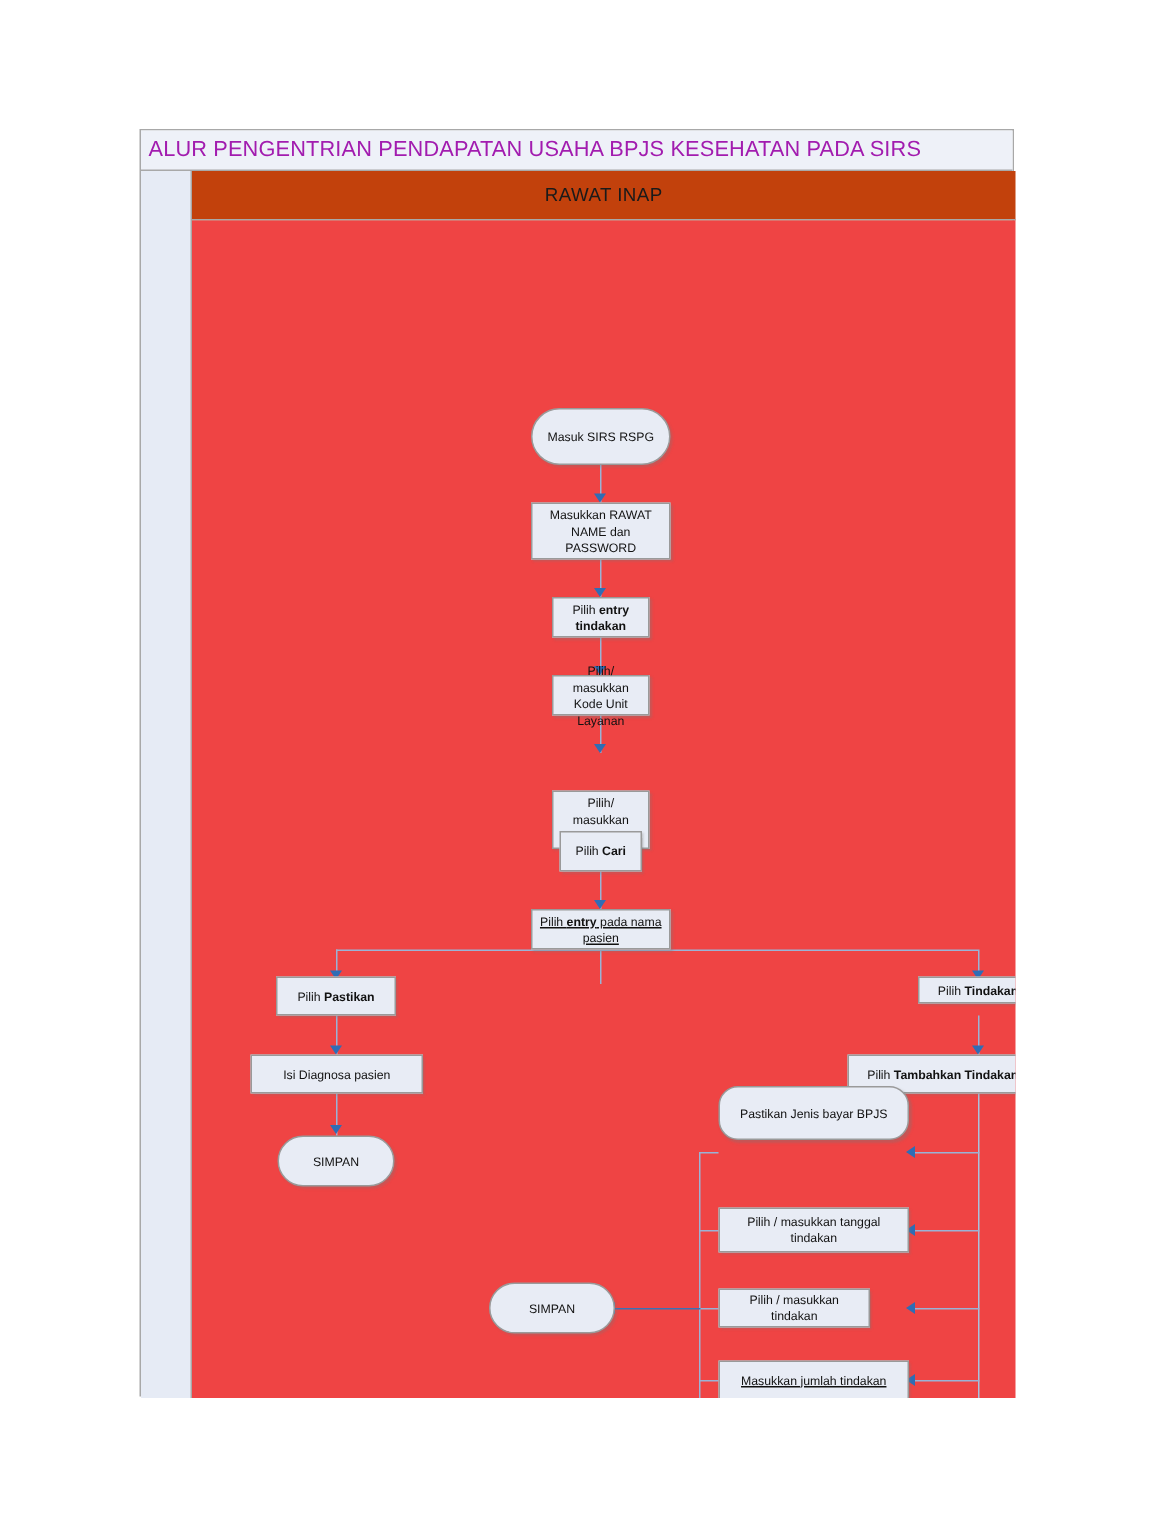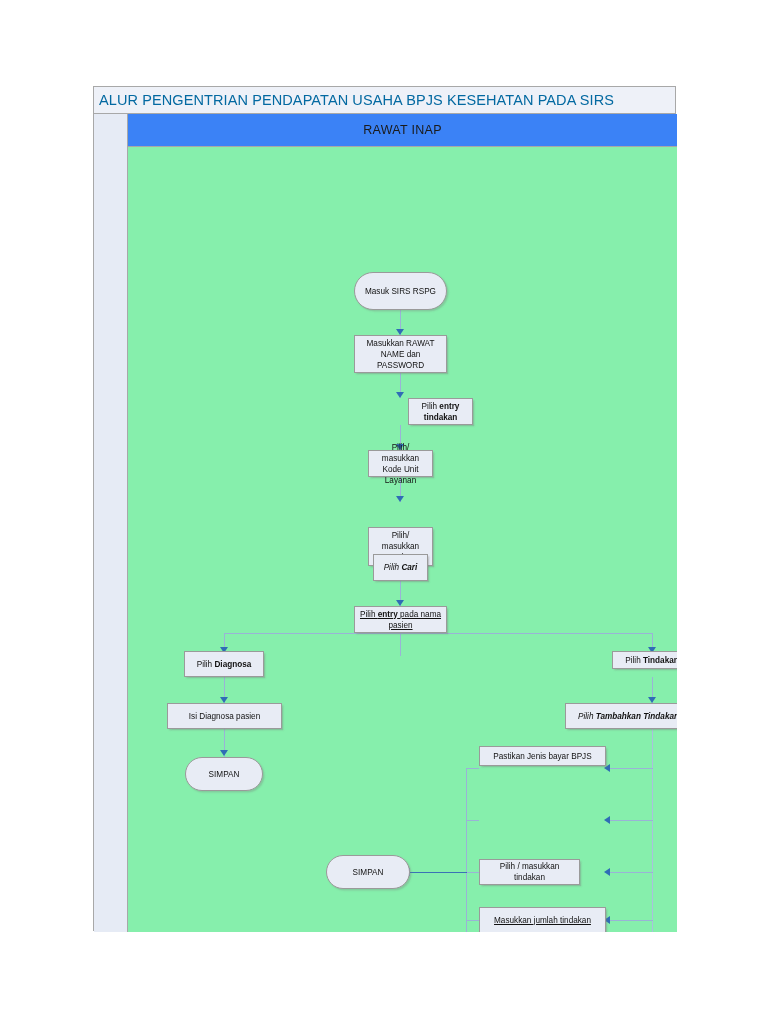--- a/index.html
+++ b/index.html
@@ -36,21 +36,21 @@
     width: 100%;
     height: 27px;
     border-bottom: 1px solid #a8a8a8;
     box-sizing: border-box;
     background: #eef1f8;
     display: flex;
     align-items: center;
   }
   #title-text {
     font-size: 14.5px;
-    color: #0369a1;
+    color: #a21caf;
     padding-left: 5px;
     letter-spacing: 0.1px;
     white-space: nowrap;
   }
 
   
   #left-spine {
     position: absolute;
     left: 0;
     top: 27px;
@@ -61,41 +61,41 @@
     box-sizing: border-box;
   }
 
   
   #subtitle-row {
     position: absolute;
     left: 34px;
     top: 27px;
     width: 549px;
     height: 33px;
-    background: #3b82f6;
+    background: #c2410c;
     border-bottom: 1px solid #a8a8a8;
     box-sizing: border-box;
     display: flex;
     align-items: center;
     justify-content: center;
   }
   #subtitle-text {
     font-size: 12.5px;
     color: #1a1a1a;
     letter-spacing: 0.3px;
   }
 
   
   #canvas {
     position: absolute;
     left: 34px;
     top: 60px;
     width: 549px;
     height: 785px;
-    background: #86efac;
+    background: #ef4444;
     overflow: hidden;
   }
 
   
   .node {
     position: absolute;
     box-sizing: border-box;
     background: #e8ecf5;
     border: 1px solid #9a9a9a;
     display: flex;
@@ -224,64 +224,67 @@
       <div class="arrow-left" style="left:276px; top:720.5px;"></div>
 
       <div class="node stadium" style="left:226px; top:125px; width:93px; height:38px;">
         <span class="lbl">Masuk SIRS RSPG</span>
       </div>
 
       <div class="node" style="left:226px; top:188px; width:93px; height:38px;">
         <span class="lbl">Masukkan RAWAT NAME dan PASSWORD</span>
       </div>
 
-      <div class="node" style="left:240px; top:251px; width:65px; height:27px;margin-left:40px;">
+      <div class="node" style="left:240px; top:251px; width:65px; height:27px;">
         <span><span>Pilih </span><span class="b">entry tindakan</span></span>
       </div>
 
       <div class="node" style="left:240px; top:303px; width:65px; height:27px;justify-content:flex-end;">
         <span class="lbl">Pilih/ masukkan Kode Unit Layanan</span>
       </div>
 
       <div class="node" style="left:240px; top:355px; width:65px; height:39px;margin-top:25px;">
         <span class="lbl">Pilih/ masukkan tanggal MRS</span>
       </div>
 
-      <div class="node" style="left:245px; top:407px; width:55px; height:27px;font-style:italic;">
+      <div class="node" style="left:245px; top:407px; width:55px; height:27px;">
         <span><span>Pilih </span><span class="b">Cari</span></span>
       </div>
 
       <div class="node" style="left:226px; top:459px; width:93px; height:27px;text-decoration:underline;">
         <span><span>Pilih </span><span class="b">entry</span><span> pada nama pasien</span></span>
       </div>
 
       <div class="node" style="left:56px; top:504px; width:80px; height:26px;">
-        <span><span>Pilih </span><span class="b">Diagnosa</span></span>
+        <span><span>Pilih </span><span class="b">Pastikan</span></span>
       </div>
 
       <div class="node" style="left:39px; top:556px; width:115px; height:26px;">
         <span class="lbl">Isi Diagnosa pasien</span>
       </div>
 
       <div class="node stadium" style="left:57px; top:610px; width:78px; height:34px;">
         <span class="lbl">SIMPAN</span>
       </div>
 
       <div class="node" style="left:484px; top:504px; width:80px; height:18px;">
         <span><span>Pilih </span><span class="b">Tindakan</span></span>
       </div>
 
-      <div class="node" style="left:437px; top:556px; width:127px; height:26px;font-style:italic;">
+      <div class="node" style="left:437px; top:556px; width:127px; height:26px;">
         <span><span>Pilih </span><span class="b">Tambahkan Tindakan</span></span>
       </div>
 
-      <div class="node" style="left:351px; top:599px; width:127px; height:20px;">
+      <div class="node" style="left:351px; top:577px; width:127px; height:36px;border-radius:13px;">
         <span class="lbl">Pastikan Jenis bayar  BPJS</span>
       </div>
 
+      <div class="node" style="left:351px; top:658px; width:127px; height:30px;">
+        <span class="lbl">Pilih / masukkan tanggal tindakan</span>
+      </div>
 
       <div class="node" style="left:351px; top:712px; width:101px; height:26px;">
         <span class="lbl">Pilih / masukkan tindakan</span>
       </div>
 
       <div class="node" style="left:351px; top:760px; width:127px; height:26px;text-decoration:underline;">
         <span class="lbl">Masukkan jumlah tindakan</span>
       </div>
 
       <div class="node stadium" style="left:198px; top:708px; width:84px; height:34px;">

